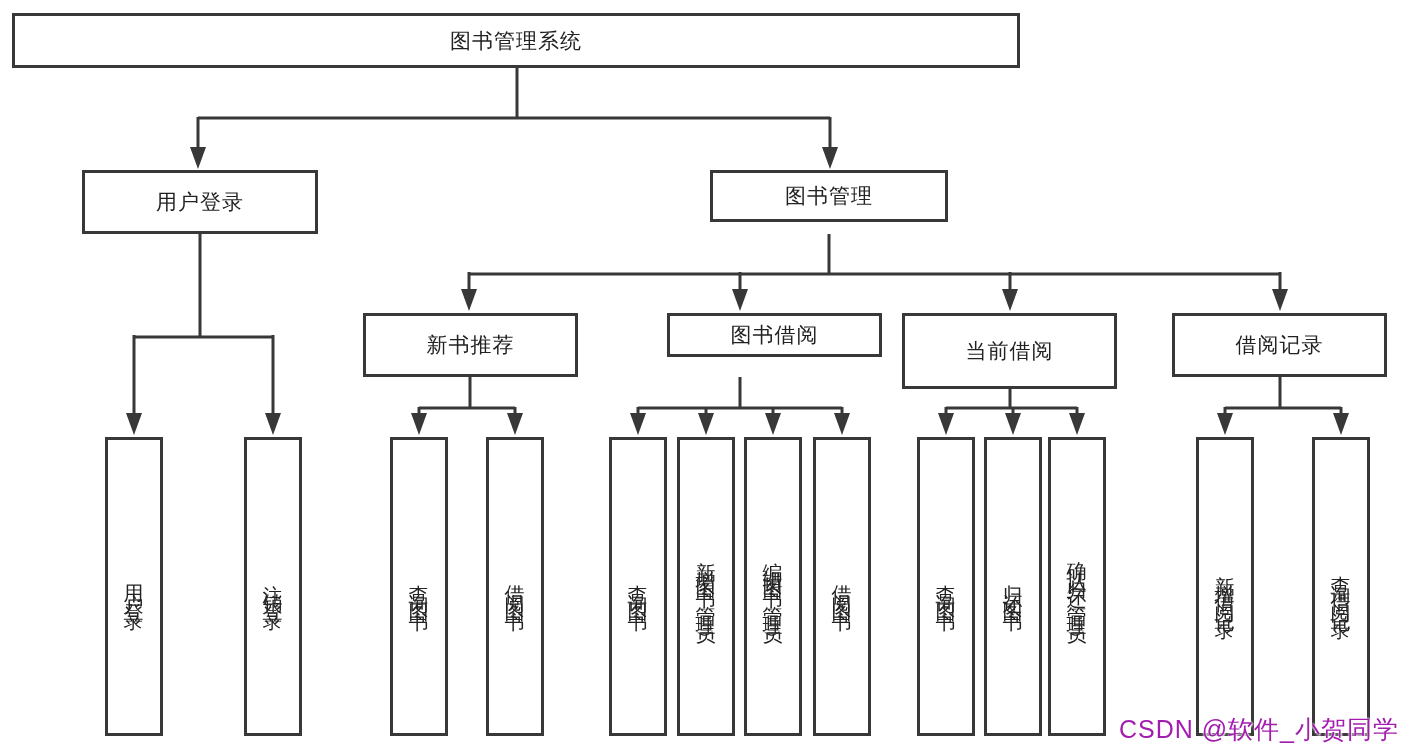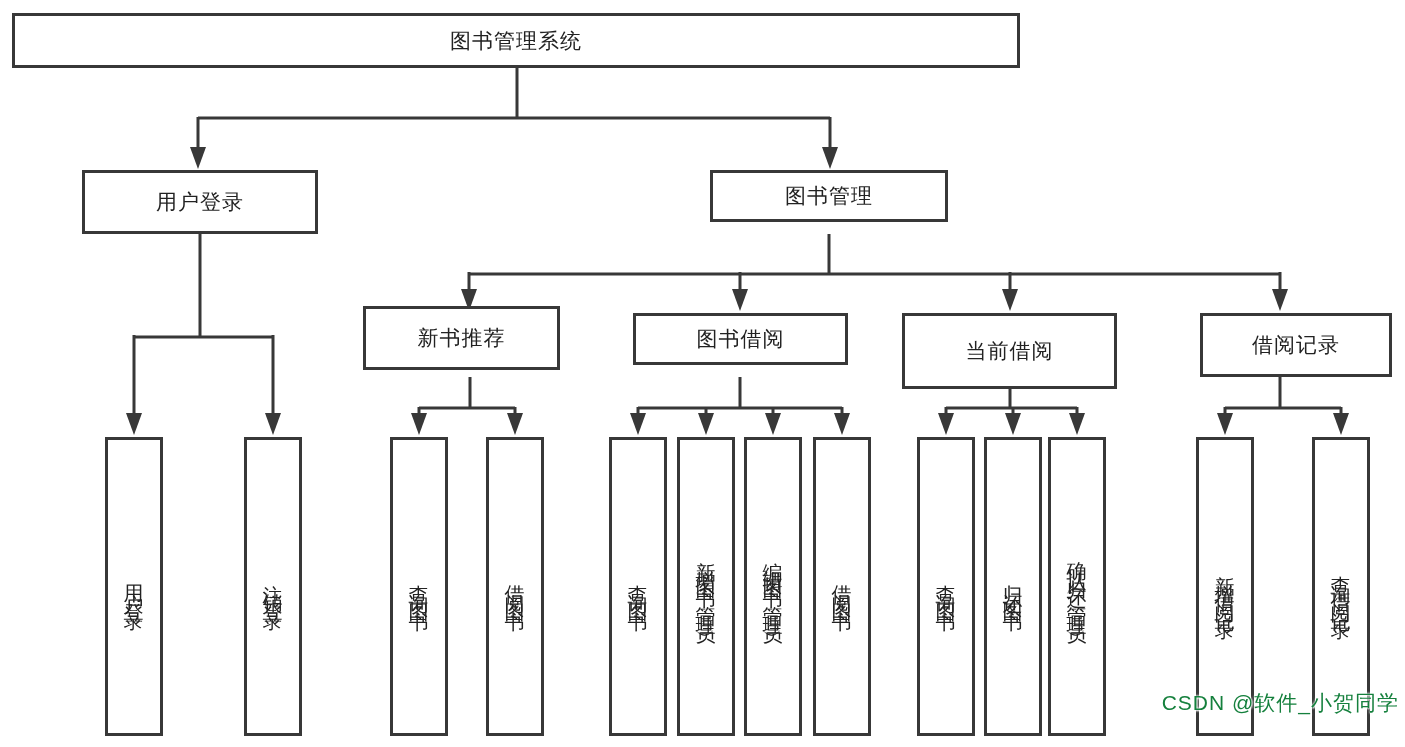--- a/index.html
+++ b/index.html
@@ -36,24 +36,24 @@
   .box.v span {
     writing-mode: vertical-lr;
     text-orientation: mixed;
     font-size: 20px;
     letter-spacing: 9px;
     line-height: 1;
   }
   .watermark {
     position: absolute;
     right: 6px;
-    top: 689px;
+    top: 713px;
     z-index: 3;
-    font-size: 21px;
-    color: #15803d;
+    font-size: 25px;
+    color: #a21caf;
     letter-spacing: 1px;
     white-space: nowrap;
     text-shadow: 0 0 2px #ffffff, 0 0 3px #ffffff, 1px 1px 2px #ffffff;
   }
 </style>
 </head>
 <body>
 
 <div class="canvas">
 
@@ -108,30 +108,30 @@
     <span>图书管理系统</span>
   </div>
 
   <div class="box h" style="left:82px; top:170px; width:236px; height:64px">
     <span>用户登录</span>
   </div>
   <div class="box h" style="left:710px; top:170px; width:238px; height:52px">
     <span>图书管理</span>
   </div>
 
-  <div class="box h" style="left:363px; top:306px; width:197px; height:64px">
+  <div class="box h" style="left:363px; top:313px; width:215px; height:64px">
     <span>新书推荐</span>
   </div>
-  <div class="box h" style="left:633px; top:313px; width:215px; height:52px">
+  <div class="box h" style="left:667px; top:313px; width:215px; height:44px">
     <span>图书借阅</span>
   </div>
   <div class="box h" style="left:902px; top:313px; width:215px; height:76px">
     <span>当前借阅</span>
   </div>
-  <div class="box h" style="left:1200px; top:313px; width:192px; height:64px">
+  <div class="box h" style="left:1172px; top:313px; width:215px; height:64px">
     <span>借阅记录</span>
   </div>
 
   <div class="box v" style="left:105px; top:437px; width:58px; height:299px">
     <span>用户登录</span>
   </div>
   <div class="box v" style="left:244px; top:437px; width:58px; height:299px">
     <span>注销登录</span>
   </div>
 

